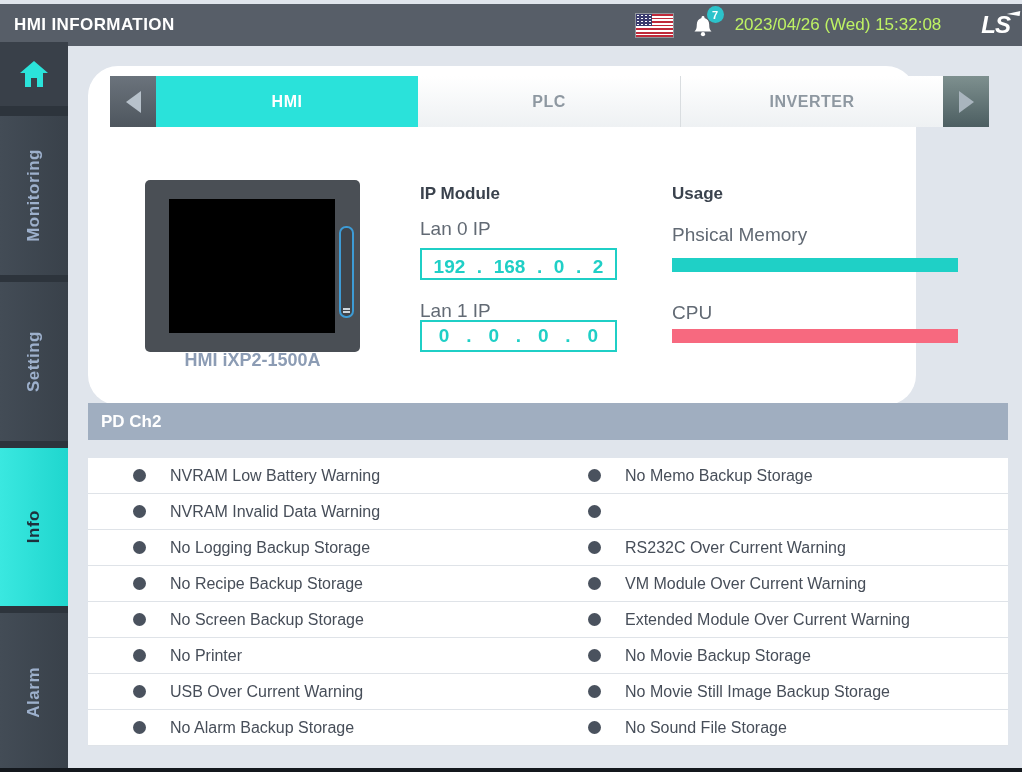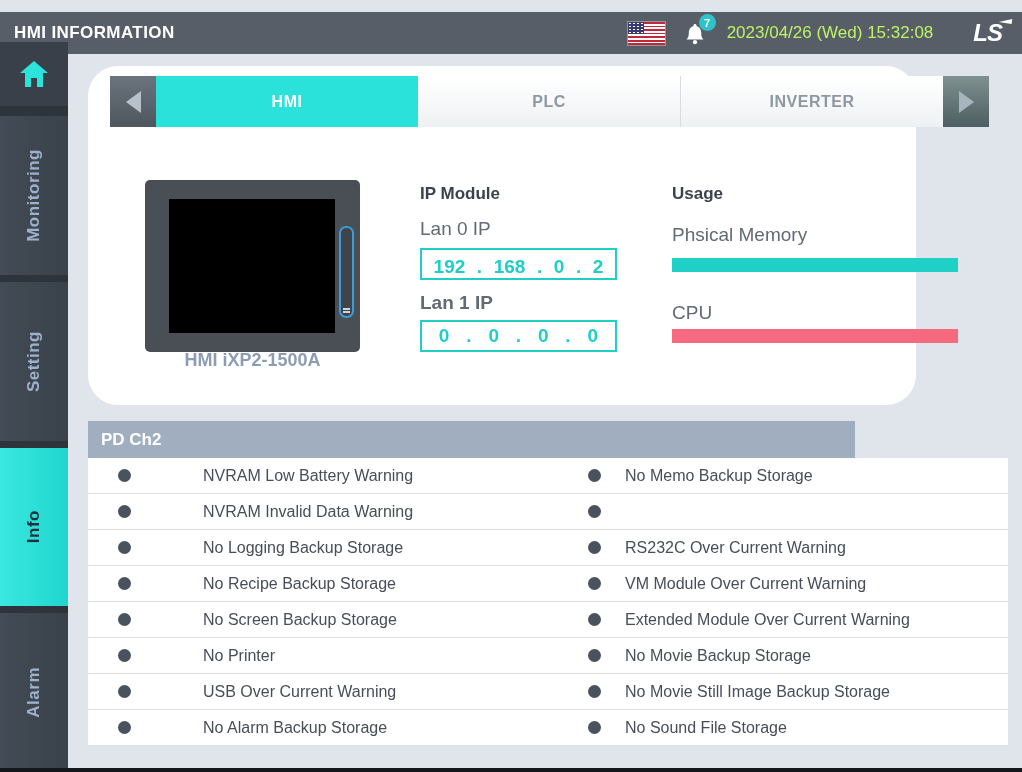--- a/index.html
+++ b/index.html
@@ -1,22 +1,22 @@
 <!DOCTYPE html>
 <html><head>
 <meta charset="utf-8">
 <style>
   html,body{margin:0;padding:0;background:#cfd4db;}
   .screen{position:relative;width:1022px;height:772px;background:#e0e5ec;overflow:hidden;
           font-family:"Liberation Sans",sans-serif;}
 
   
-  .topbar{position:absolute;top:12px;left:0;width:1022px;height:42px;background:#575e68;
+  .topbar{position:absolute;top:4px;left:0;width:1022px;height:42px;background:#575e68;
           display:flex;align-items:center;justify-content:space-between;
-          padding:0 14px 0 14px;box-sizing:border-box;}
+          padding:0 6px 0 14px;box-sizing:border-box;}
   .topbar-title{color:#ffffff;font-weight:bold;font-size:17px;letter-spacing:.4px;}
   .top-right{display:flex;align-items:center;gap:18px;}
   .flag{position:relative;width:37px;height:23px;flex:none;
         background:repeating-linear-gradient(180deg,#c0293a 0 1.8px,#ffffff 1.8px 3.55px);
         box-shadow:0 0 0 1px rgba(255,255,255,.35);}
   .flag .canton{position:absolute;top:0;left:0;width:16px;height:12.5px;background:#3a3b6e;
         background-image:radial-gradient(#ffffff 0.7px, transparent 0.8px);background-size:4px 3px;}
   .bell-wrap{position:relative;width:26px;height:28px;flex:none;}
   .bell-wrap svg{position:absolute;left:0;bottom:1px;}
   .badge{position:absolute;top:-5px;right:-7px;width:17px;height:17px;border-radius:50%;
@@ -78,27 +78,27 @@
           color:#1fcfc6;font-weight:bold;font-size:19px;background:#ffffff;cursor:pointer;}
   .ip-box .sep{font-weight:bold;}
 
   
   .bar-track{position:absolute;left:584px;width:286px;height:14px;background:#ffffff;}
   .bar-fill{height:100%;}
   .bar-fill.mem{background:#1fd0c6;}
   .bar-fill.cpu{background:#f7697f;}
 
   
-  .pd-header{position:absolute;left:88px;top:421px;width:767px;height:37px;background:#a0aec0;
+  .pd-header{position:absolute;left:88px;top:403px;width:920px;height:37px;background:#a0aec0;
              color:#ffffff;font-weight:bold;font-size:17px;display:flex;align-items:center;
              padding-left:13px;box-sizing:border-box;}
   .status{position:absolute;left:88px;top:458px;width:920px;height:288px;background:#ffffff;display:flex;}
   .status .col{width:50%;box-sizing:border-box;}
   .srow{height:36px;display:flex;align-items:center;border-bottom:1px solid #dfe3e8;box-sizing:border-box;}
-  .col.left .srow{padding-left:30px;gap:48px;}
+  .col.left .srow{padding-left:45px;}
   .col.right .srow{padding-left:40px;}
   .dot{width:13px;height:13px;border-radius:50%;background:#4a525e;margin-right:24px;flex:none;}
   .srow .txt{font-size:16px;color:#474e59;}
 
   .bottom-line{position:absolute;left:0;bottom:0;width:1022px;height:4px;background:#14181d;}
 </style>
 </head>
 <body>
 
 <div class="screen">
@@ -165,21 +165,21 @@
     <div class="field-label" style="left:332px;top:152px;">Lan 0 IP</div>
     <div class="ip-box" style="top:182px;align-items:flex-end;">
       <span>192</span>
       <span class="sep">.</span>
       <span>168</span>
       <span class="sep">.</span>
       <span>0</span>
       <span class="sep">.</span>
       <span>2</span>
     </div>
-    <div class="field-label" style="left:332px;top:226px;font-weight:bold;">Lan 1 IP</div>
+    <div class="field-label" style="left:332px;top:234px;">Lan 1 IP</div>
     <div class="ip-box" style="top:254px;">
       <span>0</span>
       <span class="sep">.</span>
       <span>0</span>
       <span class="sep">.</span>
       <span>0</span>
       <span class="sep">.</span>
       <span>0</span>
     </div>
 

